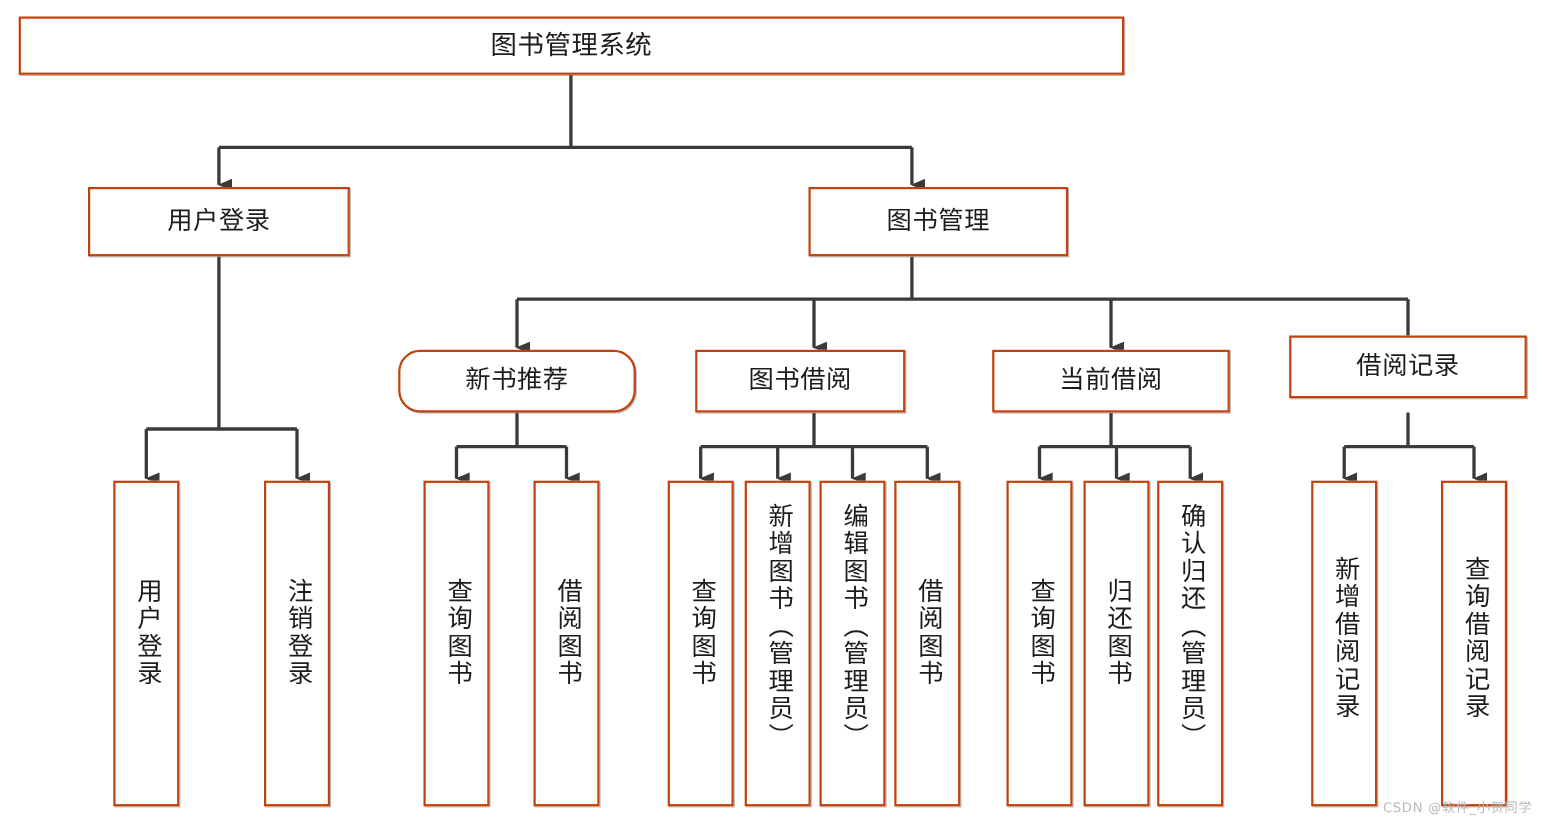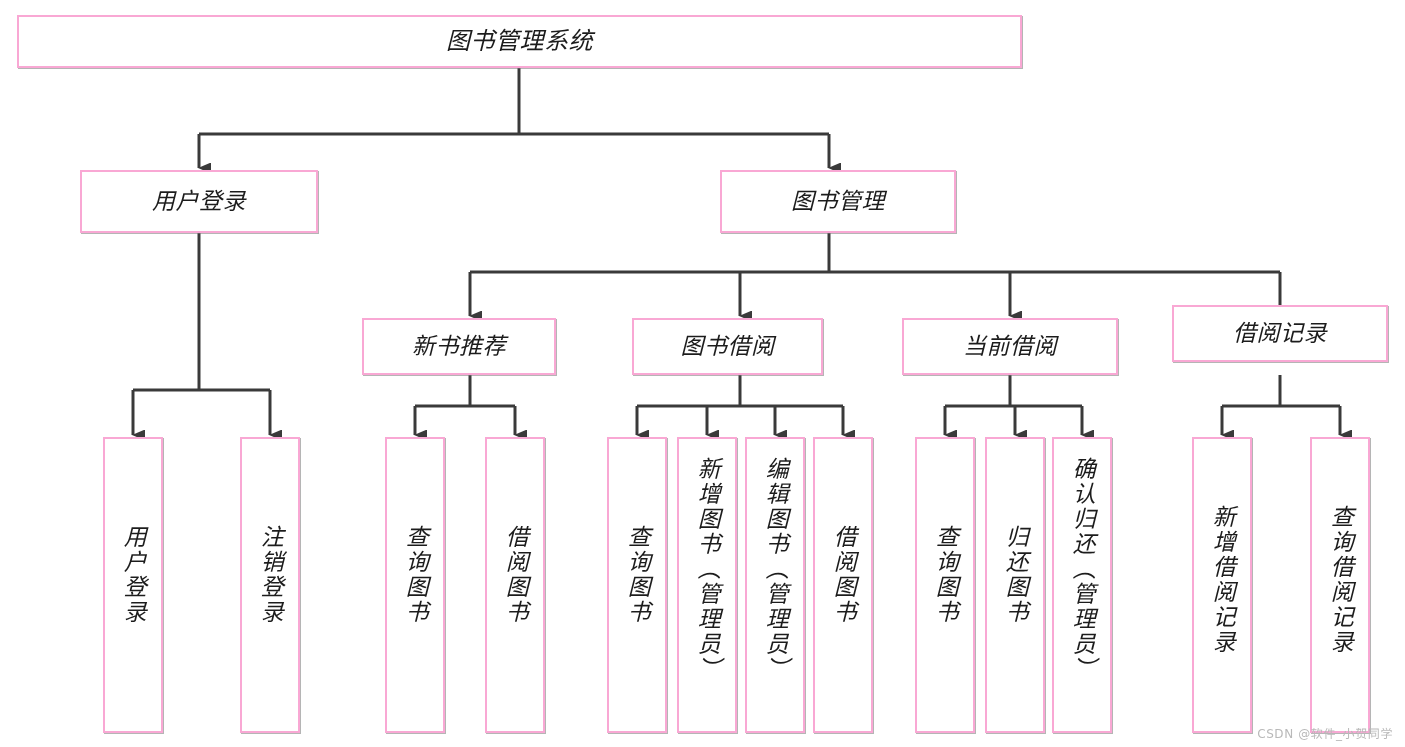--- a/index.html
+++ b/index.html
@@ -23,28 +23,27 @@
     left: 0;
     top: 0;
     width: 1405px;
     height: 747px;
     pointer-events: none;
   }
   .node {
     position: absolute;
     box-sizing: border-box;
     background: #ffffff;
-    border: 2px solid #f9a8d4;
+    border: 2px solid #c2410c;
     box-shadow: 1px 1px 0 rgba(120,120,120,0.55);
     display: flex;
     align-items: center;
     justify-content: center;
     color: #1c1c1c;
     z-index: 2;
-    font-style: italic;
   }
   .node-label {
     display: block;
     text-align: center;
     line-height: 1.12;
     white-space: pre;
     letter-spacing: 0.5px;
   }
   .node.horizontal .node-label {
     font-size: 23px;
@@ -134,27 +133,27 @@
   </svg>
 
   <div class="node level-0 horizontal" style="left: 17px; top: 15px; width: 1005px; height: 53px;">
     <span class="node-label">图书管理系统</span>
   </div>
 
   <div id="level2-container">
       <div class="node level-1 horizontal" style="left: 80px; top: 170px; width: 238px; height: 63px;">
         <span class="node-label">用户登录</span>
       </div>
-      <div class="node level-1 horizontal" style="left: 720px; top: 170px; width: 236px; height: 63px;">
+      <div class="node level-1 horizontal" style="left: 735px; top: 170px; width: 236px; height: 63px;">
         <span class="node-label">图书管理</span>
       </div>
     </div>
 
   <div id="level3-container">
-      <div class="node level-2 horizontal" style="left: 362px; top: 318px; width: 194px; height: 57px;">
+      <div class="node level-2 horizontal" style="left: 362px; top: 318px; width: 216px; height: 57px; border-radius: 20px;">
         <span class="node-label">新书推荐</span>
       </div>
       <div class="node level-2 horizontal" style="left: 632px; top: 318px; width: 191px; height: 57px;">
         <span class="node-label">图书借阅</span>
       </div>
       <div class="node level-2 horizontal" style="left: 902px; top: 318px; width: 216px; height: 57px;">
         <span class="node-label">当前借阅</span>
       </div>
       <div class="node level-2 horizontal" style="left: 1172px; top: 305px; width: 216px; height: 57px;">
         <span class="node-label">借阅记录</span>

